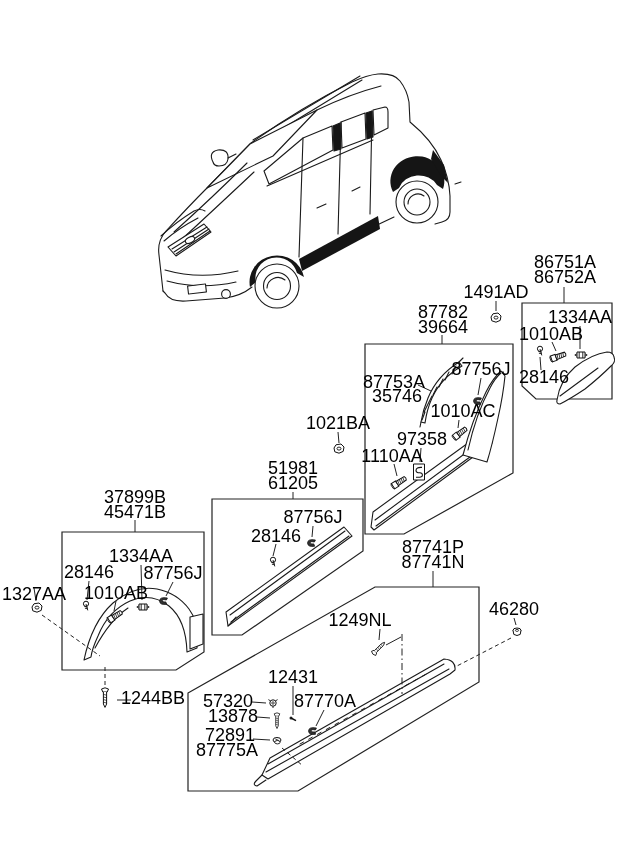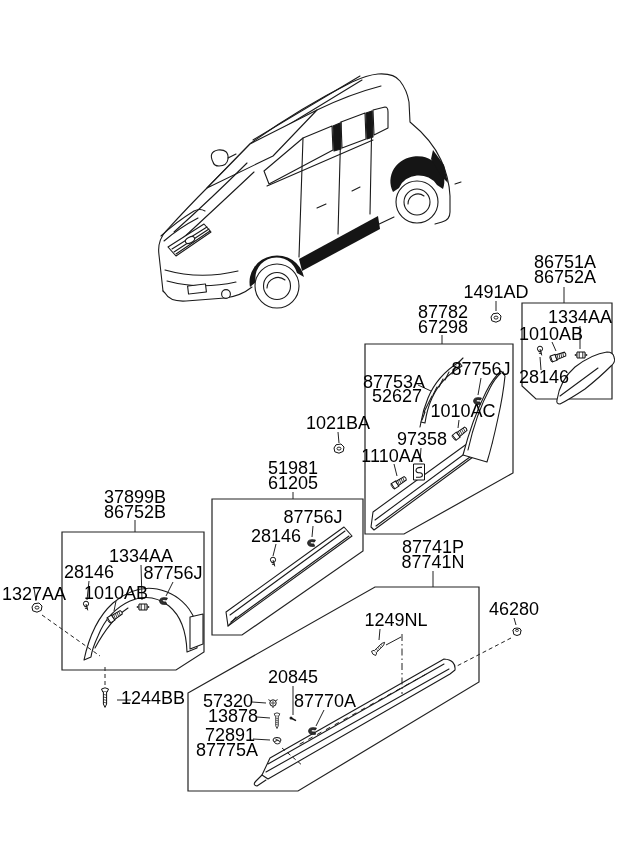--- a/index.html
+++ b/index.html
@@ -230,47 +230,47 @@
   <use href="#ic-rivet" x="291" y="718"></use>
   <use href="#ic-ring" x="273" y="703"></use>
   <use href="#ic-grommet" x="277" y="740"></use>
   <use href="#ic-gplug" x="517" y="632"></use>
 </svg>
 
 <div class="lbl" style="left:565px;top:255px">86751A</div>
 <div class="lbl" style="left:565px;top:270px">86752A</div>
 <div class="lbl" style="left:496px;top:285px">1491AD</div>
 <div class="lbl" style="left:443px;top:305px">87782</div>
-<div class="lbl" style="left:443px;top:320px">67298</div>
+<div class="lbl" style="left:443px;top:320px">39664</div>
 <div class="lbl" style="left:580px;top:310px">1334AA</div>
 <div class="lbl" style="left:551px;top:327px">1010AB</div>
 <div class="lbl" style="left:544px;top:370px">28146</div>
 <div class="lbl" style="left:394px;top:375px">87753A</div>
-<div class="lbl" style="left:397px;top:389px">52627</div>
+<div class="lbl" style="left:397px;top:389px">35746</div>
 <div class="lbl" style="left:481px;top:362px">87756J</div>
 <div class="lbl" style="left:463px;top:404px">1010AC</div>
 <div class="lbl" style="left:422px;top:432px">97358</div>
 <div class="lbl" style="left:392px;top:449px">1110AA</div>
 <div class="lbl" style="left:338px;top:416px">1021BA</div>
 <div class="lbl" style="left:293px;top:461px">51981</div>
 <div class="lbl" style="left:293px;top:476px">61205</div>
 <div class="lbl" style="left:313px;top:510px">87756J</div>
 <div class="lbl" style="left:276px;top:529px">28146</div>
 <div class="lbl" style="left:135px;top:490px">37899B</div>
-<div class="lbl" style="left:135px;top:505px">86752B</div>
+<div class="lbl" style="left:135px;top:505px">45471B</div>
 <div class="lbl" style="left:34px;top:587px">1327AA</div>
 <div class="lbl" style="left:89px;top:565px">28146</div>
 <div class="lbl" style="left:141px;top:549px">1334AA</div>
 <div class="lbl" style="left:173px;top:566px">87756J</div>
 <div class="lbl" style="left:116px;top:586px">1010AB</div>
 <div class="lbl" style="left:153px;top:691px">1244BB</div>
 <div class="lbl" style="left:433px;top:540px">87741P</div>
 <div class="lbl" style="left:433px;top:555px">87741N</div>
-<div class="lbl" style="left:396px;top:613px">1249NL</div>
+<div class="lbl" style="left:360px;top:613px">1249NL</div>
 <div class="lbl" style="left:514px;top:602px">46280</div>
-<div class="lbl" style="left:293px;top:670px">20845</div>
+<div class="lbl" style="left:293px;top:670px">12431</div>
 <div class="lbl" style="left:228px;top:694px">57320</div>
 <div class="lbl" style="left:233px;top:709px">13878</div>
 <div class="lbl" style="left:230px;top:728px">72891</div>
 <div class="lbl" style="left:227px;top:743px">87775A</div>
 <div class="lbl" style="left:325px;top:694px">87770A</div>
 
 </div>
 
 </body></html>

